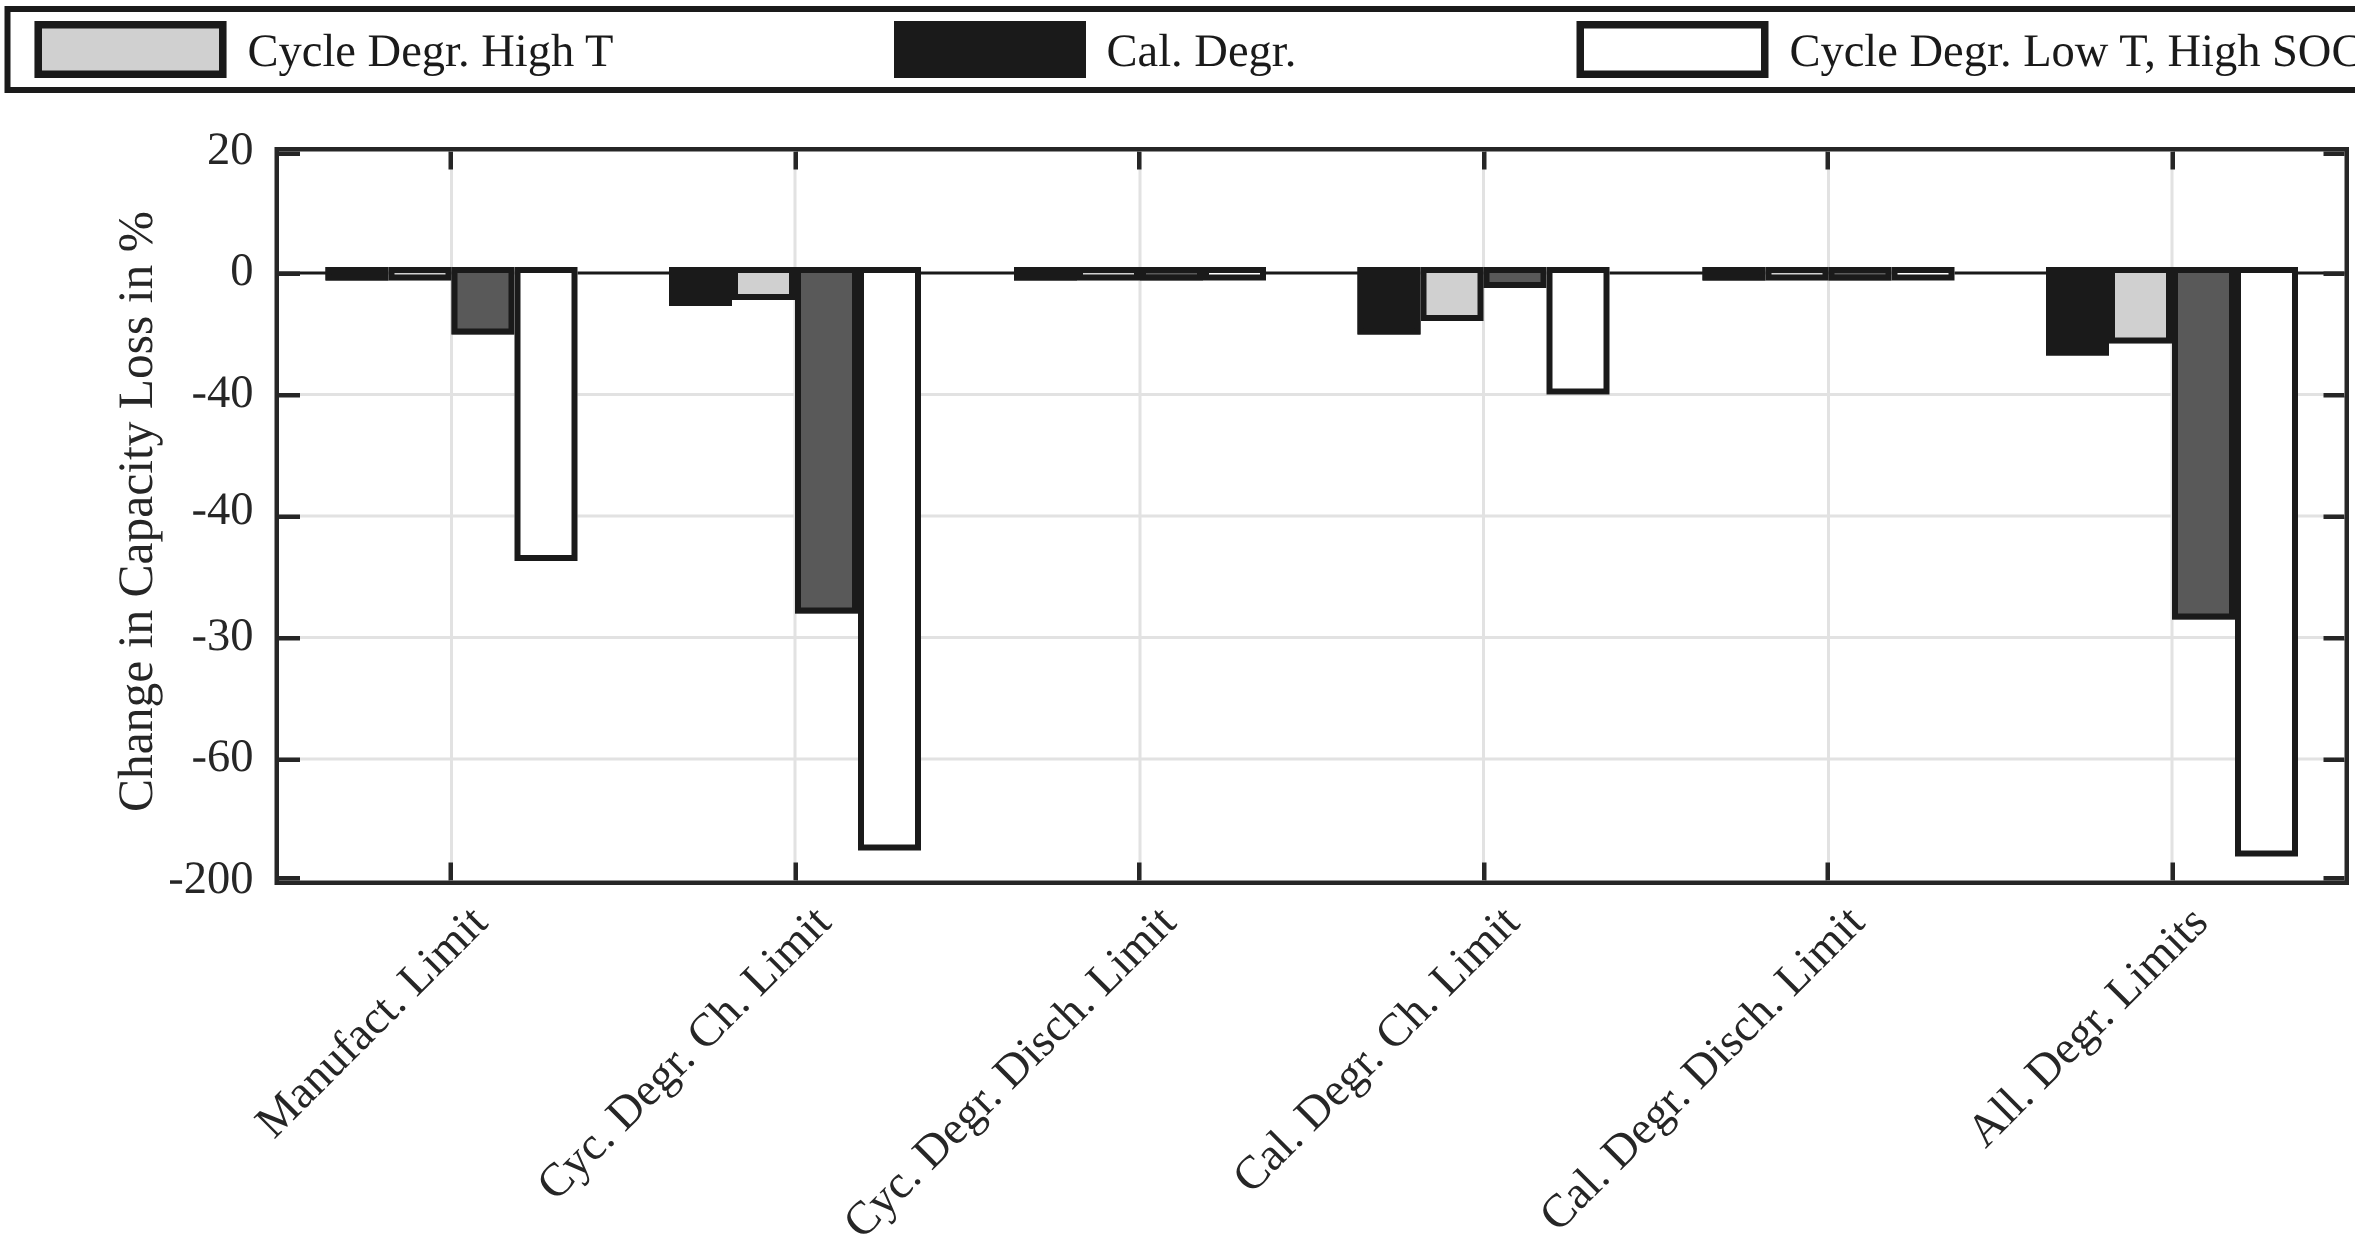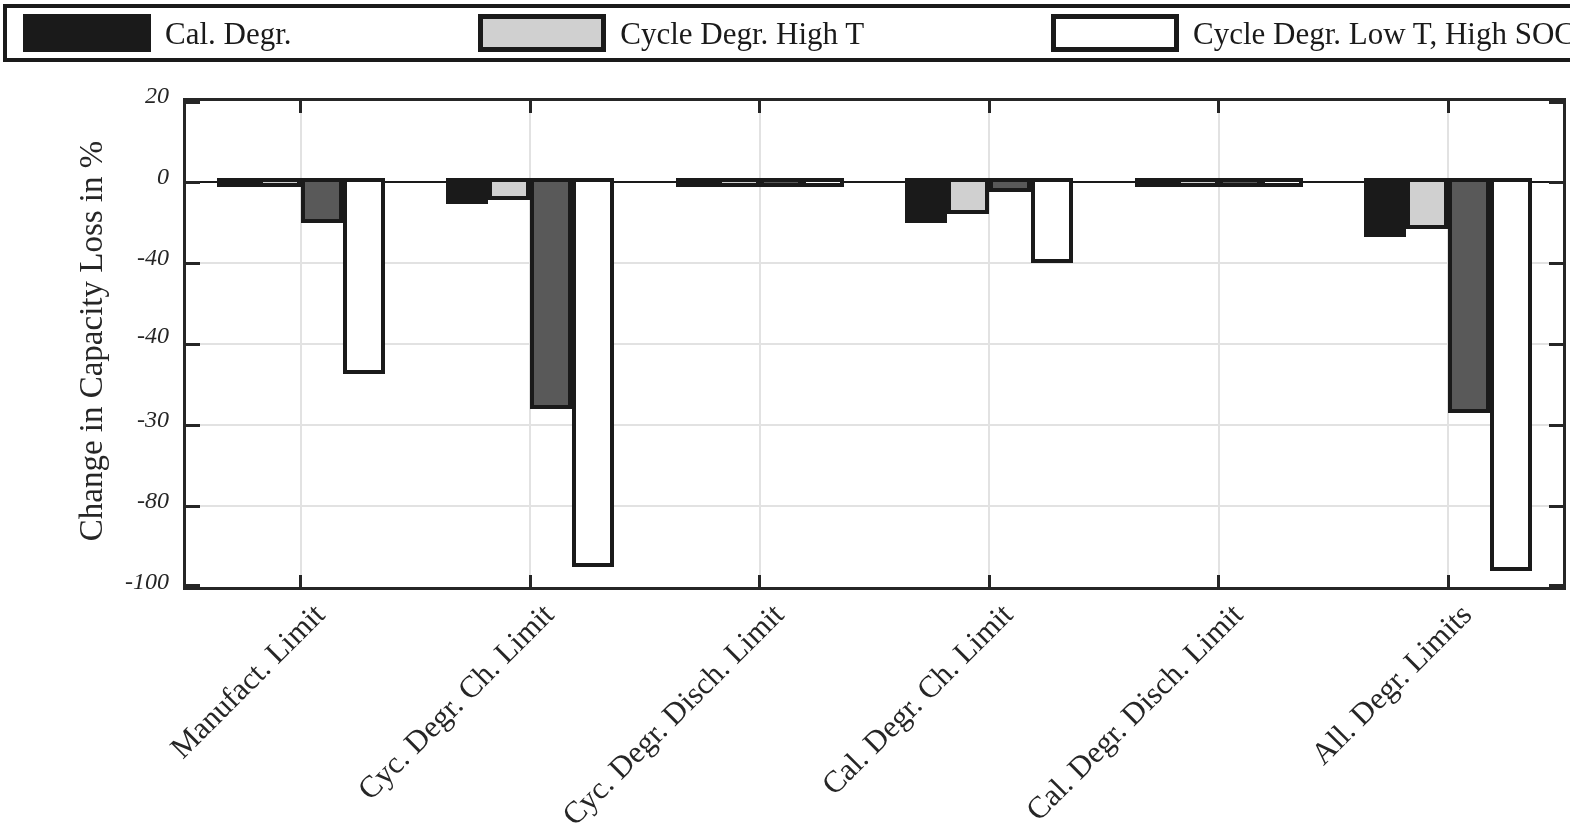--- a/index.html
+++ b/index.html
@@ -18,40 +18,40 @@
   
   .plot{position:absolute;left:183px;top:98px;width:1377px;height:486px;
         border:3px solid #262626;background:#fff;box-sizing:content-box;}
   .gridline-h{position:absolute;left:0;width:100%;height:2px;background:#e2e2e2;}
   .gridline-v{position:absolute;top:0;height:100%;width:2px;background:#e2e2e2;}
   .zero-line{position:absolute;left:0;width:100%;height:2px;background:#1a1a1a;}
   .bar{position:absolute;border:4px solid #1a1a1a;box-sizing:border-box;}
   .tick-y{position:absolute;height:3px;width:14px;background:#262626;}
   .tick-x{position:absolute;width:3px;height:12px;background:#262626;}
 
-  .ytick-label{position:absolute;width:110px;text-align:right;font-size:24px;
-               line-height:1;color:#262626;font-style:italic;}
+  .ytick-label{position:absolute;width:110px;text-align:right;font-size:31px;
+               line-height:1;color:#262626;}
   .xtick-label{position:absolute;width:420px;text-align:right;font-size:31px;
                color:#262626;transform-origin:100% 0;transform:rotate(-45deg);
                white-space:nowrap;line-height:1;}
   .y-title{position:absolute;width:520px;height:40px;text-align:center;font-size:33px;
            color:#262626;transform:rotate(-90deg);line-height:1;}
 </style>
 </head>
 <body>
 
 <div class="figure">
   <div class="legend" id="legend">
       <div class="legend-item">
+        <div class="legend-swatch" style="background: rgb(208, 208, 208);"></div>
+        <div class="legend-label">Cycle Degr. High T</div>
+      </div>
+      <div class="legend-item">
         <div class="legend-swatch" style="background: rgb(26, 26, 26);"></div>
         <div class="legend-label">Cal. Degr.</div>
-      </div>
-      <div class="legend-item">
-        <div class="legend-swatch" style="background: rgb(208, 208, 208);"></div>
-        <div class="legend-label">Cycle Degr. High T</div>
       </div>
       <div class="legend-item">
         <div class="legend-swatch" style="background: rgb(255, 255, 255);"></div>
         <div class="legend-label">Cycle Degr. Low T, High SOC</div>
       </div>
     </div>
   <div class="plot" id="plot">
       <div class="gridline-h" style="top: 161px;"></div>
       <div class="gridline-h" style="top: 242px;"></div>
       <div class="gridline-h" style="top: 323px;"></div>
@@ -113,22 +113,22 @@
       <div class="tick-x" style="left: 1031.25px; top: 474px;"></div>
       <div class="tick-x" style="left: 1260.75px; top: 0px;"></div>
       <div class="tick-x" style="left: 1260.75px; top: 474px;"></div>
     </div>
   <div id="decorations">
       <div class="ytick-label" style="left: 59px; top: 83px;">20</div>
       <div class="ytick-label" style="left: 59px; top: 164px;">0</div>
       <div class="ytick-label" style="left: 59px; top: 245px;">-40</div>
       <div class="ytick-label" style="left: 59px; top: 323px;">-40</div>
       <div class="ytick-label" style="left: 59px; top: 407px;">-30</div>
-      <div class="ytick-label" style="left: 59px; top: 488px;">-80</div>
-      <div class="ytick-label" style="left: 59px; top: 569px;">-100</div>
+      <div class="ytick-label" style="left: 59px; top: 488px;">-60</div>
+      <div class="ytick-label" style="left: 59px; top: 569px;">-200</div>
       <div class="xtick-label" style="left: -112.25px; top: 598px;">Manufact. Limit</div>
       <div class="xtick-label" style="left: 117.25px; top: 598px;">Cyc. Degr. Ch. Limit</div>
       <div class="xtick-label" style="left: 346.75px; top: 598px;">Cyc. Degr. Disch. Limit</div>
       <div class="xtick-label" style="left: 576.25px; top: 598px;">Cal. Degr. Ch. Limit</div>
       <div class="xtick-label" style="left: 805.75px; top: 598px;">Cal. Degr. Disch. Limit</div>
       <div class="xtick-label" style="left: 1035.25px; top: 598px;">All. Degr. Limits</div>
     </div>
   <div class="y-title" id="y-title" style="left: -165px; top: 321px;">Change in Capacity Loss in %</div>
 </div>
 

